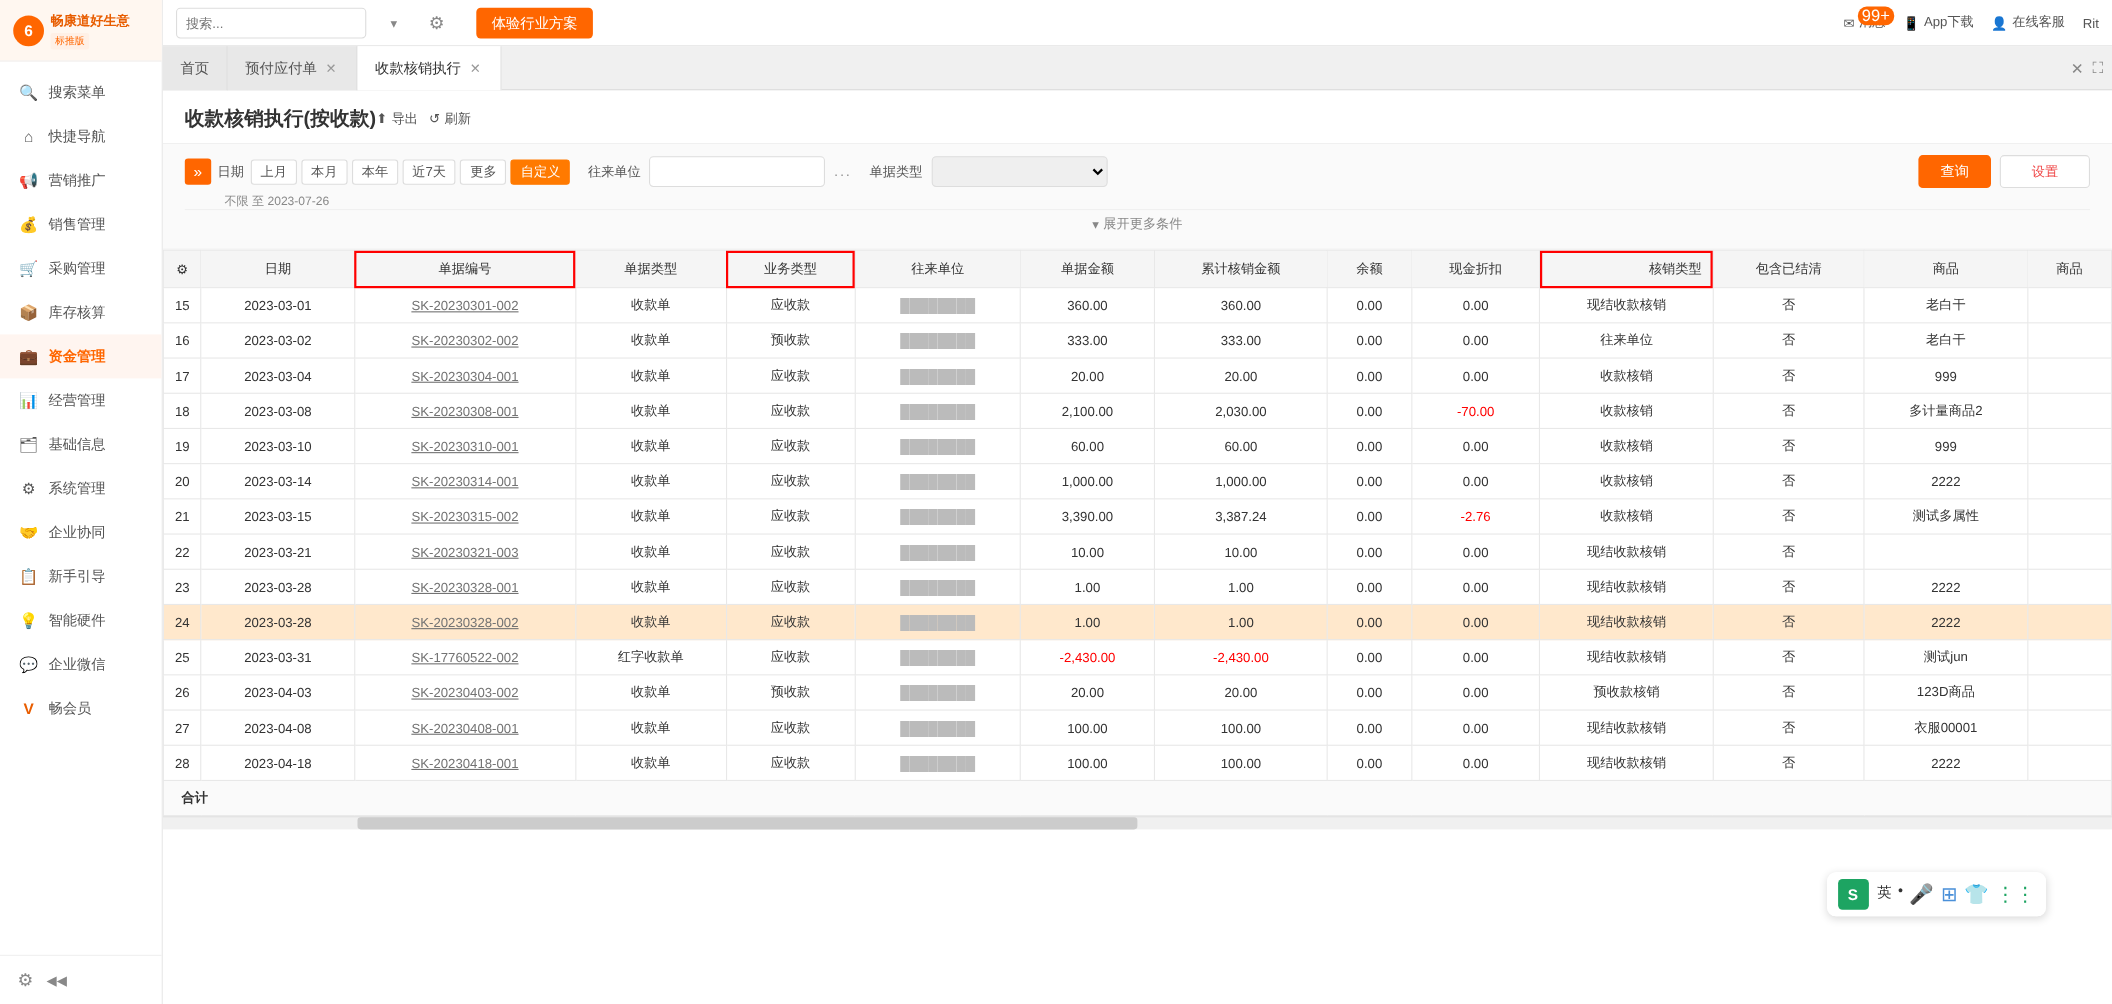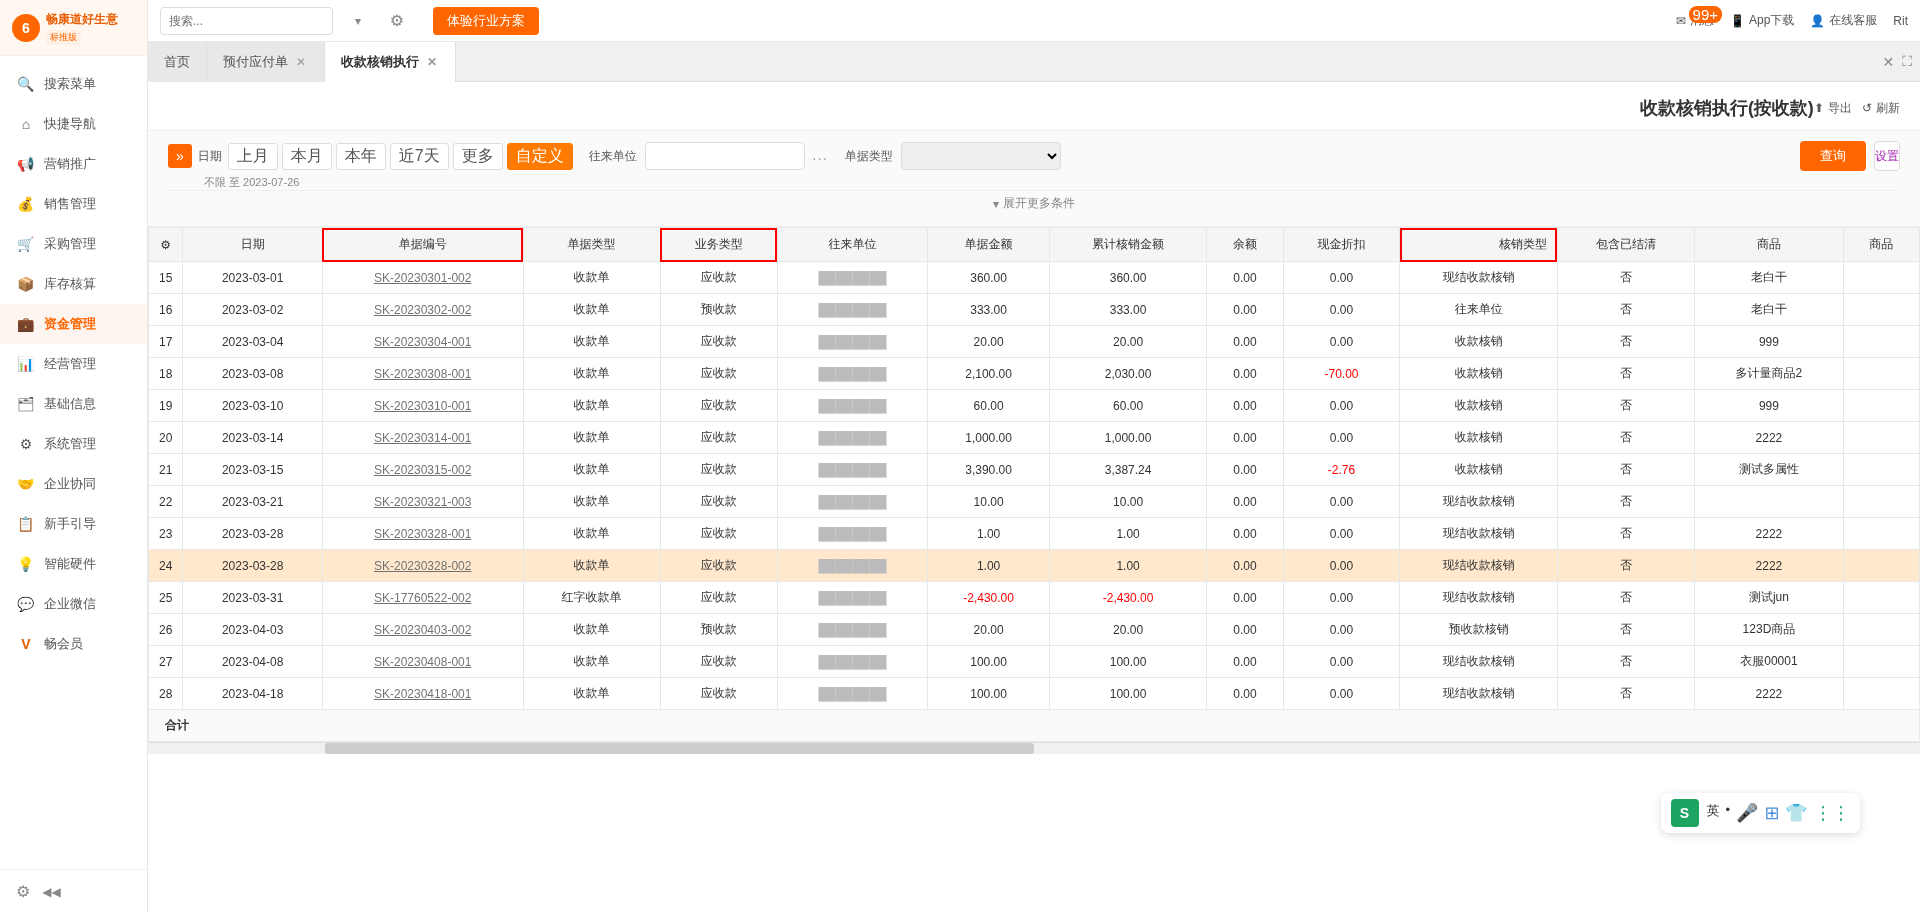--- a/index.html
+++ b/index.html
@@ -27,45 +27,45 @@
     .topbar-gear { width: 28px; height: 28px; display: flex; align-items: center; justify-content: center; font-size: 16px; color: #888; cursor: pointer; }
     .topbar-btn { background: #f60; color: white; border: none; border-radius: 4px; padding: 5px 14px; font-size: 13px; cursor: pointer; }
     .topbar-right { margin-left: auto; display: flex; align-items: center; gap: 16px; }
     .topbar-msg { display: flex; align-items: center; gap: 4px; color: #555; font-size: 12px; cursor: pointer; position: relative; }
     .badge { background: #f60; color: white; font-size: 15px; border-radius: 8px; padding: 0 4px; position: absolute; top: -6px; right: -8px; }
     .topbar-link { display: flex; align-items: center; gap: 4px; color: #555; font-size: 12px; cursor: pointer; }
 
     
     .tabbar { height: 40px; background: #f0f0f0; display: flex; align-items: center; padding: 0 0 0 0; border-bottom: 1px solid #ddd; position: relative; }
     .tab { height: 40px; display: flex; align-items: center; padding: 0 16px; font-size: 13px; cursor: pointer; color: #555; border-right: 1px solid #ddd; gap: 6px; background: #e8e8e8; }
-    .tab.active { background: #fff; color: #333; font-weight: 700; }
+    .tab.active { background: #fff; color: #333; font-weight: 400; }
     .tab-close { font-size: 12px; color: #999; cursor: pointer; }
     .tab-close-x { width: 14px; height: 14px; display: flex; align-items: center; justify-content: center; border-radius: 50%; }
     .tabbar-actions { margin-left: auto; display: flex; align-items: center; padding-right: 8px; gap: 8px; }
     .tabbar-action-icon { font-size: 14px; color: #888; cursor: pointer; }
 
     
     .page-content { flex: 1; overflow: hidden; display: flex; flex-direction: column; background: #fff; padding: 0; }
-    .page-header { padding: 14px 20px 10px; display: flex; align-items: center; justify-content: flex-end; border-bottom: 1px solid #f0f0f0; }
+    .page-header { padding: 14px 20px 10px; display: flex; align-items: center; justify-content: flex-start; border-bottom: 1px solid #f0f0f0; }
     .page-title { font-size: 18px; font-weight: bold; color: #333; }
     .page-actions { display: flex; gap: 10px; }
     .action-btn { display: flex; align-items: center; gap: 4px; color: #555; font-size: 12px; cursor: pointer; }
 
     
     .filter-bar { padding: 10px 20px; background: #fafafa; border-bottom: 1px solid #f0f0f0; }
     .filter-row { display: flex; align-items: center; gap: 16px; flex-wrap: wrap; }
     .filter-label { color: #555; font-size: 12px; flex-shrink: 0; }
     .date-btns { display: flex; align-items: center; gap: 4px; }
-    .date-btn { padding: 2px 8px; border: 1px solid #ddd; border-radius: 3px; background: #fff; font-size: 16px; cursor: pointer; color: #555; }
+    .date-btn { padding: 2px 8px; border: 1px solid #ddd; border-radius: 3px; background: #fff; font-size: 12px; cursor: pointer; color: #555; }
     .date-btn.custom { background: #ff7a00; color: white; border-color: #ff7a00; }
     .filter-input { height: 28px; border: 1px solid #ddd; border-radius: 4px; padding: 0 8px; font-size: 12px; width: 160px; }
     .filter-select { height: 28px; border: 1px solid #ddd; border-radius: 4px; padding: 0 8px; font-size: 12px; width: 160px; }
     .filter-dots { color: #888; letter-spacing: 2px; }
     .query-btn { background: #f60; color: white; border: none; border-radius: 4px; padding: 6px 20px; font-size: 13px; cursor: pointer; }
-    .settings-btn { background: #fff; color: #a21caf; border: 1px solid #ddd; border-radius: 4px; padding: 5px 0; font-size: 12px; cursor: pointer; }
+    .settings-btn { background: #fff; color: #ef4444; border: 1px solid #ddd; border-radius: 4px; padding: 5px 28px; font-size: 12px; cursor: pointer; }
     .expand-bar { display: flex; align-items: center; justify-content: center; padding: 4px; border-top: 1px solid #f0f0f0; }
     .expand-btn { display: flex; align-items: center; gap: 4px; color: #888; font-size: 12px; cursor: pointer; }
 
     
     .table-container { flex: 1; overflow: auto; padding: 0 0 0 0; }
     table { width: 100%; border-collapse: collapse; font-size: 12px; }
     thead tr { background: #f5f5f5; }
     th { padding: 8px 10px; text-align: center; font-weight: 500; color: #333; border: 1px solid #e8e8e8; white-space: nowrap; position: sticky; top: 0; background: #f5f5f5; z-index: 1; }
     td { padding: 7px 10px; text-align: center; border: 1px solid #e8e8e8; color: #333; white-space: nowrap; }
     tr.highlighted td { background: #ffe8cc; }

